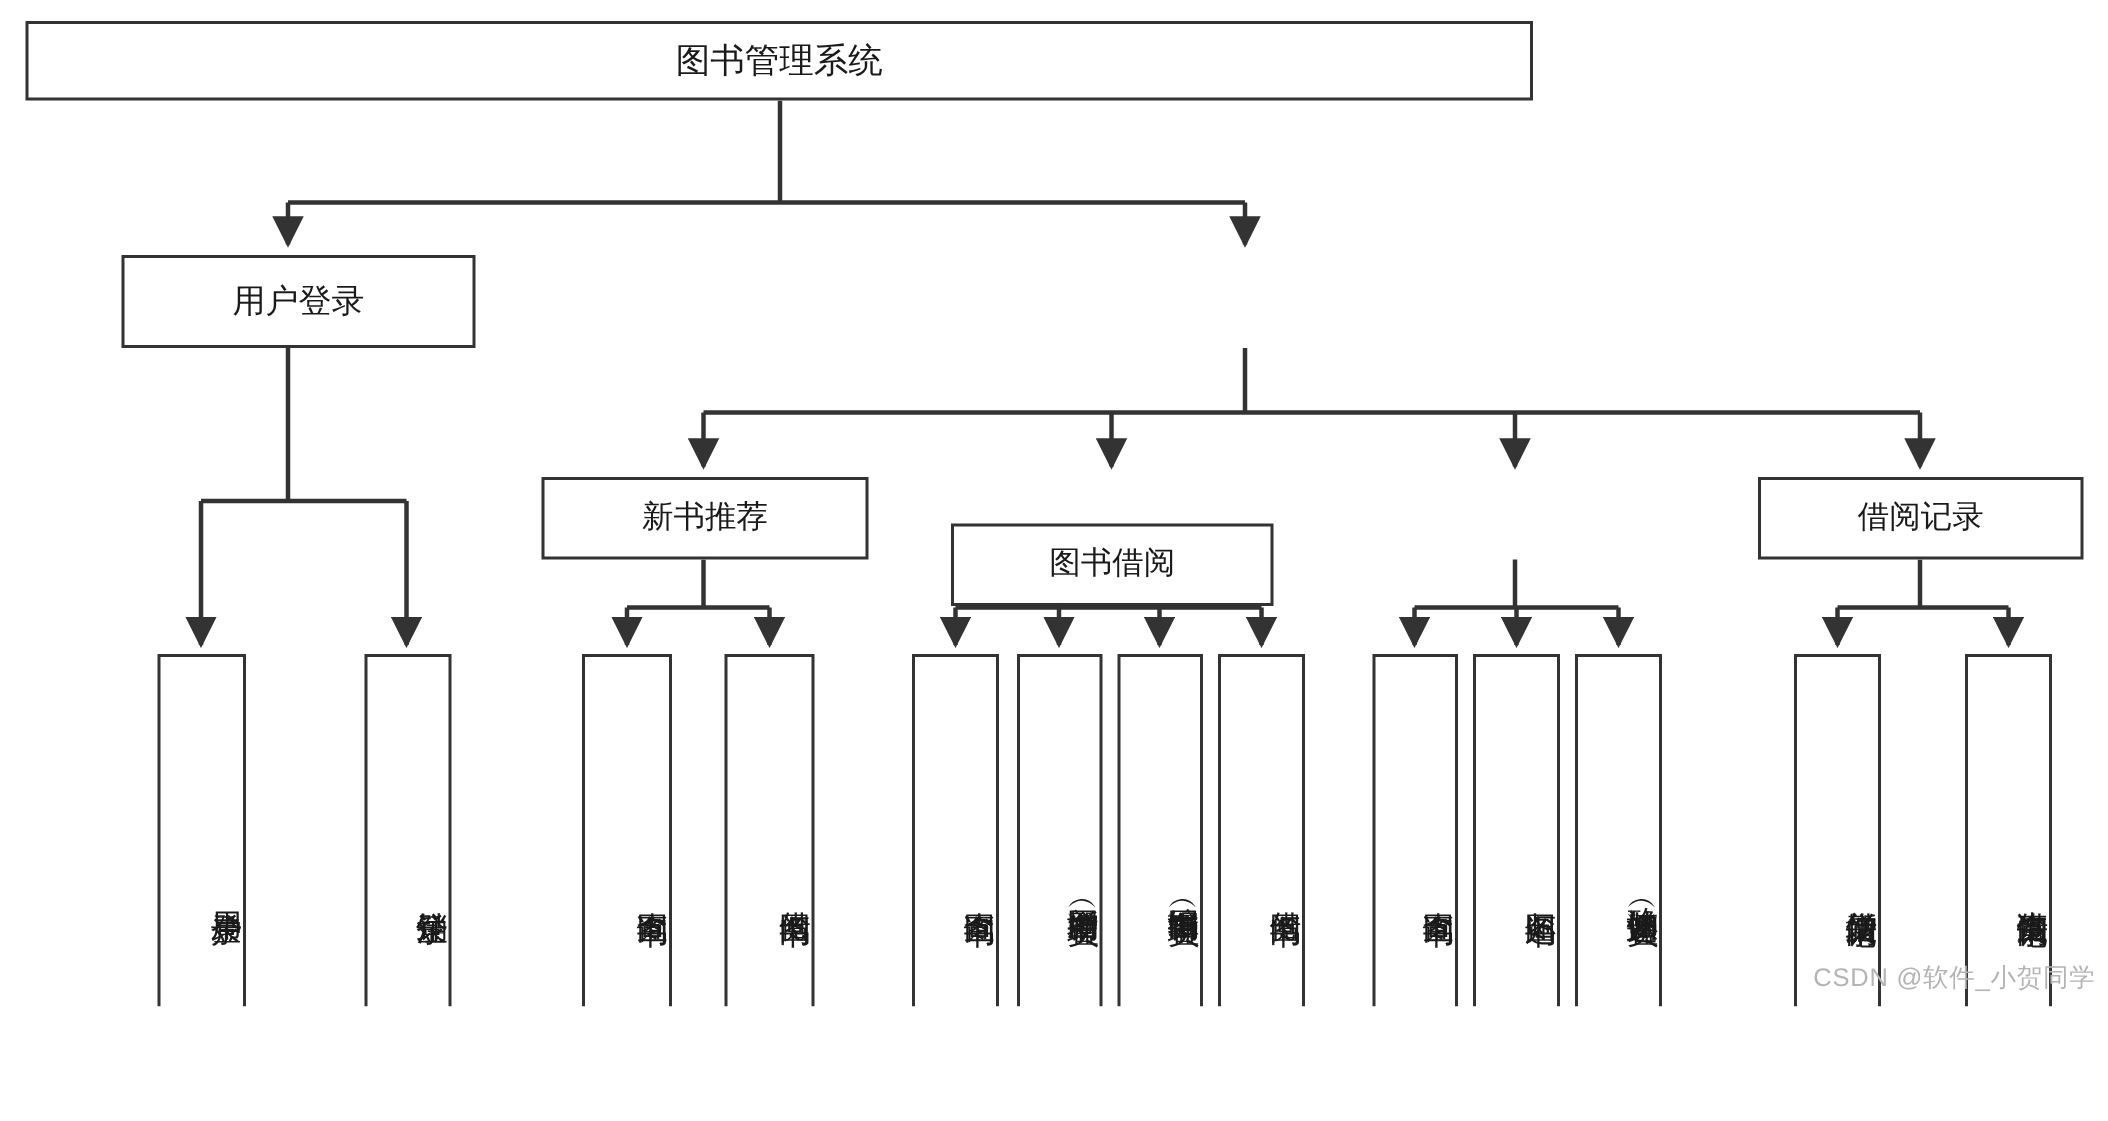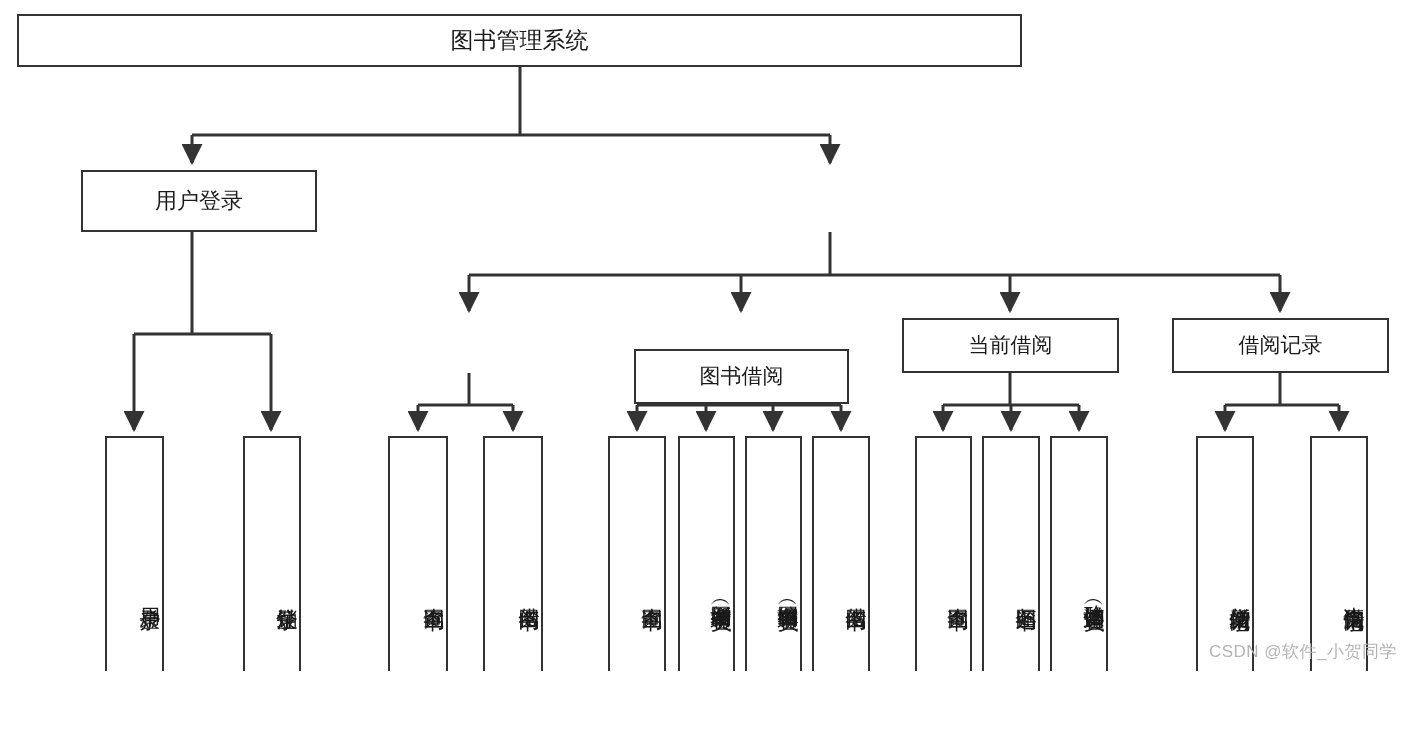--- a/index.html
+++ b/index.html
@@ -131,25 +131,25 @@
   </svg>
 
   <div class="node root" style="left:17px; top:14px; width:1005px; height:53px;">
     <span class="nodelabel">图书管理系统</span>
   </div>
 
   <div class="node level2" style="left:81px; top:170px; width:236px; height:62px;">
     <span class="nodelabel">用户登录</span>
   </div>
 
+  <div class="node level3" style="left:361px; top:318px; width:218px; height:55px;">
+    <span class="nodelabel">新书推荐</span>
+  </div>
   <div class="node level3" style="left:634px; top:318px; width:215px; height:55px;margin-top:31px;">
     <span class="nodelabel">图书借阅</span>
-  </div>
-  <div class="node level3" style="left:902px; top:318px; width:217px; height:55px;">
-    <span class="nodelabel">当前借阅</span>
   </div>
   <div class="node level3" style="left:1172px; top:318px; width:217px; height:55px;">
     <span class="nodelabel">借阅记录</span>
   </div>
 
   <div class="node leaf" style="left:105px; top:436px; width:59px; height:299px;">
     <span class="nodelabel">用户登录</span>
   </div>
   <div class="node leaf" style="left:243px; top:436px; width:58px; height:299px;">
     <span class="nodelabel">注销登录</span>

